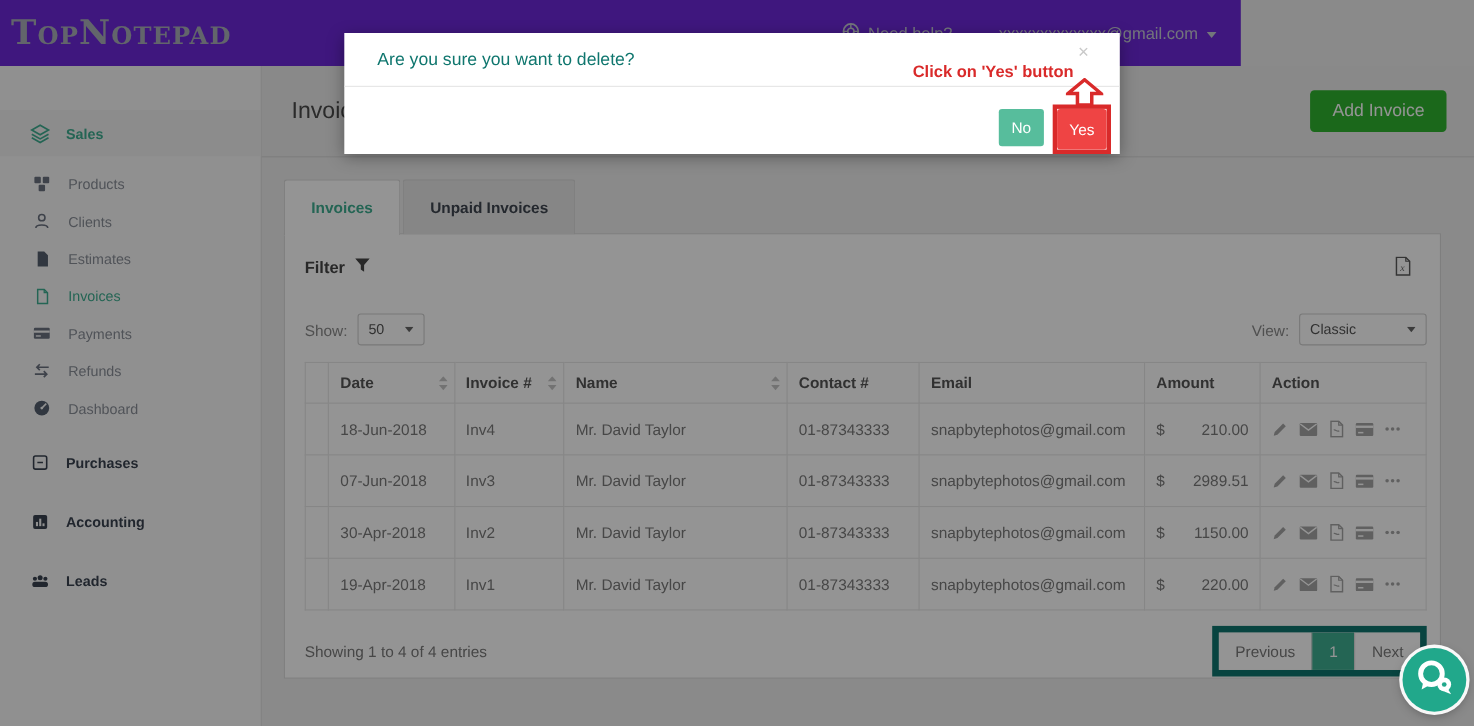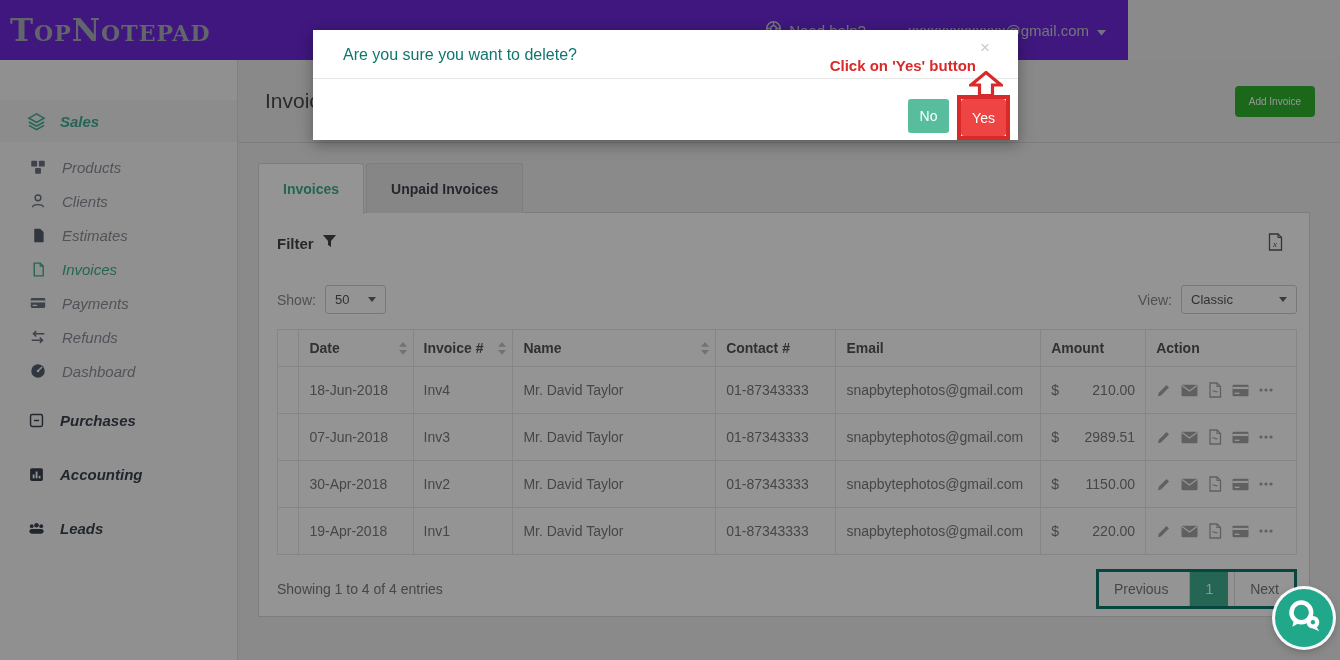--- a/index.html
+++ b/index.html
@@ -11,36 +11,36 @@
             display:flex; align-items:center; justify-content:space-between; padding:0 22px 0 10px; z-index:5; }
   .logo { font-family:"DejaVu Serif", serif; font-variant:small-caps; font-weight:700;
           font-size:31px; color:#a9aeb9; letter-spacing:1px; cursor:pointer; }
   .topbar-right { display:flex; align-items:center; gap:42px; }
   .help-link { display:flex; align-items:center; gap:7px; color:#c6cbd4; font-size:15px; cursor:pointer; }
   .account { display:flex; align-items:center; gap:8px; color:#c6cbd4; font-size:15px; cursor:pointer; }
 
   
   .sidebar { position:absolute; left:0; top:60px; width:238px; height:600px; background:#f9f9f9;
              border-right:1px solid #dcdcdc; padding-top:40px; }
-  .side-item { display:flex; align-items:center; cursor:pointer; font-size:15px;font-style:italic; }
+  .side-item { display:flex; align-items:center; cursor:pointer; font-size:13px; }
   .side-item.sec { height:44px; padding-left:26px; font-weight:700; color:#3a4350; }
   .side-item.sub { height:34px; padding-left:28px; color:#8a8f98; }
   .side-item .ic { width:20px; display:flex; justify-content:center; margin-right:14px; }
   .side-item.first-sec { height:42px; background:#f1f1f1; margin-bottom:8px; }
   .side-item.gap-top { margin-top:10px; }
   .green-txt { color:#3fae91 !important; font-weight:700; }
   .sub.green-txt { font-weight:400; }
 
   
   .main { position:absolute; left:238px; top:60px; width:1102px; height:600px; }
   .page-header { height:83px; background:#ececec; border-bottom:1px solid #d8d8d8;
                  display:flex; align-items:center; justify-content:space-between; padding:0 25px 0 27px; }
   .page-title { font-size:21px; font-weight:400; color:#4a4a4a; }
-  .add-btn { background:#2fb42f; color:#fff; border:none; border-radius:4px; font-size:10px;
-             padding:10px 14px; cursor:pointer; font-family:inherit; }
+  .add-btn { background:#2fb42f; color:#fff; border:none; border-radius:4px; font-size:16px;
+             padding:10px 20px; cursor:pointer; font-family:inherit; }
 
   .content { padding:20px 30px 0 20px; }
   .tabs { display:flex; height:50px; }
   .tab { padding:0 24px; display:flex; align-items:center; font-size:14px; font-weight:700;
          background:#e7e7e7; color:#3f4650; border:1px solid #d9d9d9; border-bottom:none;
          border-radius:3px 3px 0 0; margin-right:2px; cursor:pointer; position:relative; z-index:2; }
   .tab.active { background:#ffffff; color:#3fae91; height:51px; }
 
   .card { background:#fff; border:1px solid #d9d9d9; height:405px; position:relative;
           padding:18px 12px 14px 18px; margin-top:-1px; }
@@ -61,21 +61,21 @@
   .inv th, .inv td { border:1px solid #e7e7e7; font-size:14px; padding:0 10px; }
   .inv th { height:37px; text-align:left; color:#555; font-weight:700; position:relative; cursor:pointer; }
   .inv td { height:46px; color:#7a7a7a; }
   .sort-ic { position:absolute; right:6px; top:12px; }
   .amount-cell { display:flex; align-items:center; justify-content:space-between; height:46px; }
   .actions { display:flex; align-items:center; gap:10px; }
   .actions .aic { cursor:pointer; display:flex; }
 
   .card-footer { display:flex; align-items:center; justify-content:space-between; margin-top:14px; }
   .showing { font-size:14px; color:#7a7a7a; }
-  .pagination { display:flex; border:3px solid #0f766e; border-radius:0; overflow:hidden;gap:6px; }
+  .pagination { display:flex; border:6px solid #0f766e; border-radius:0; overflow:hidden; }
   .page-btn { padding:9px 15px; font-size:14px; color:#7a7a7a; cursor:pointer; background:#fff; }
   .page-btn + .page-btn { border-left:1px solid #ddd; }
   .page-btn.current { background:#3fae91; color:#fff; }
 
   
   .overlay { position:absolute; inset:0; background:rgba(0,0,0,0.42); z-index:40; }
   .modal { position:absolute; left:313px; top:30px; width:705px; height:110px; background:#fff;
            z-index:50; box-shadow:0 4px 14px rgba(0,0,0,0.35); }
   .modal-msg { position:absolute; left:30px; top:16px; font-size:16px; color:#0f766e; }
   .modal-close { position:absolute; right:28px; top:8px; font-size:17px; color:#c9c9c9; cursor:pointer; }

